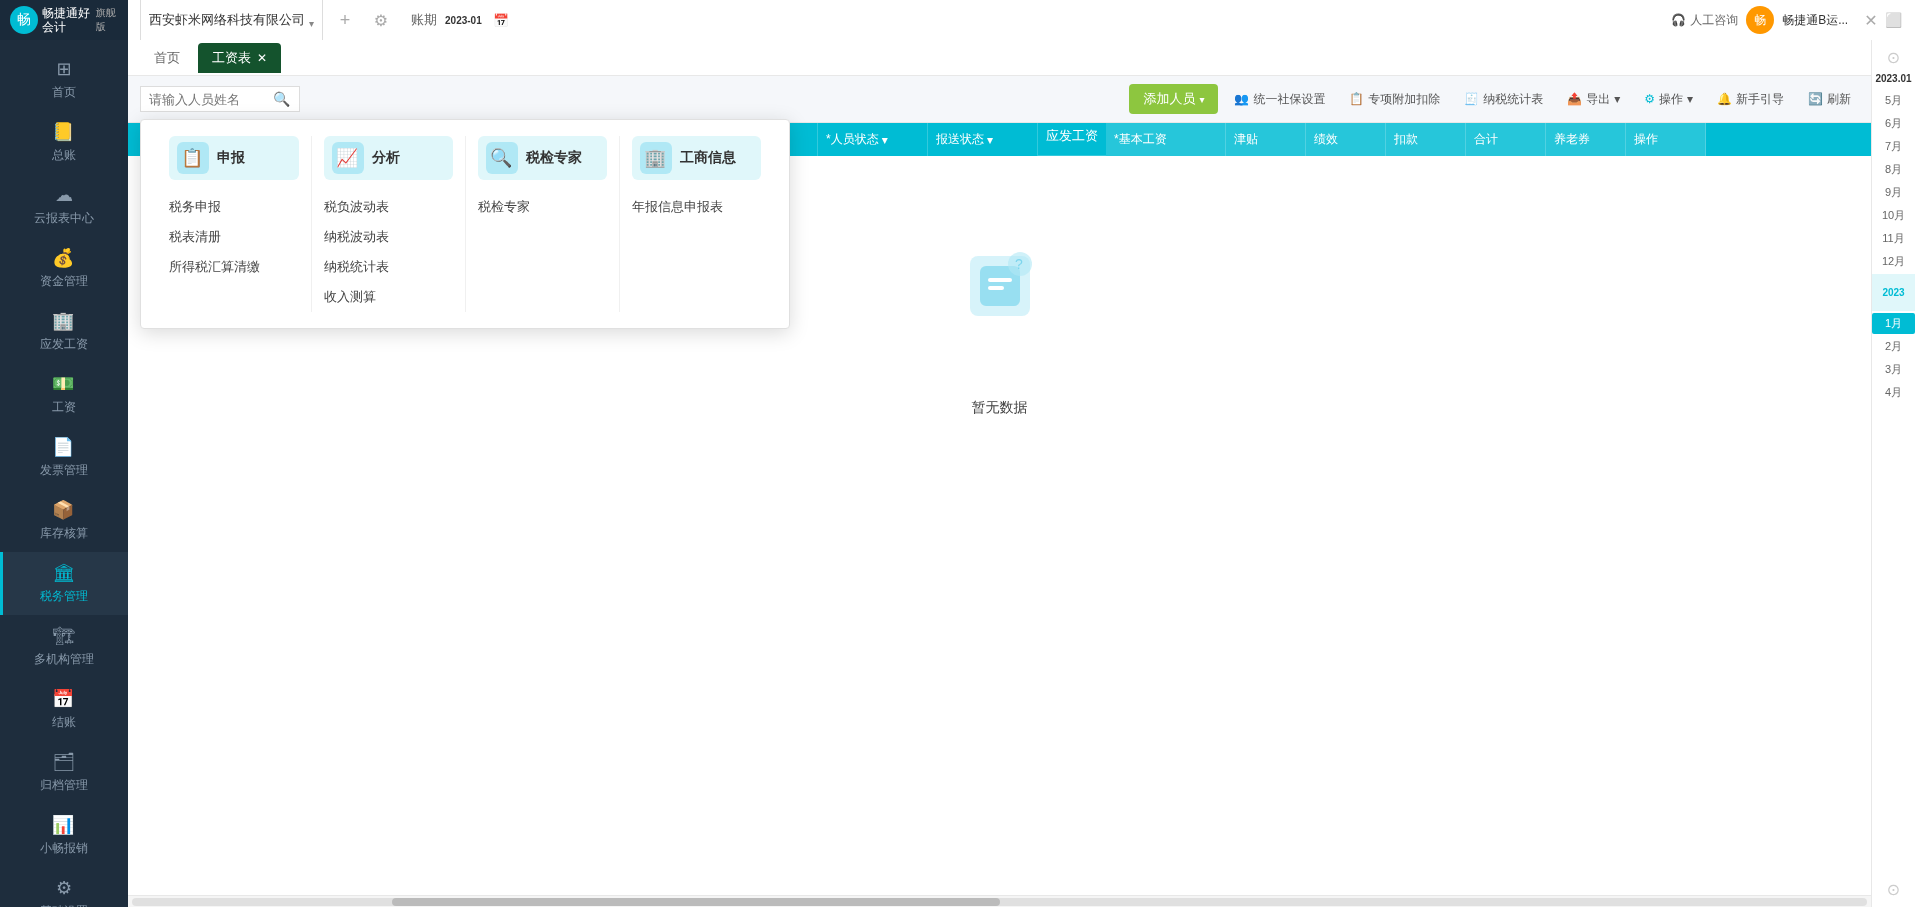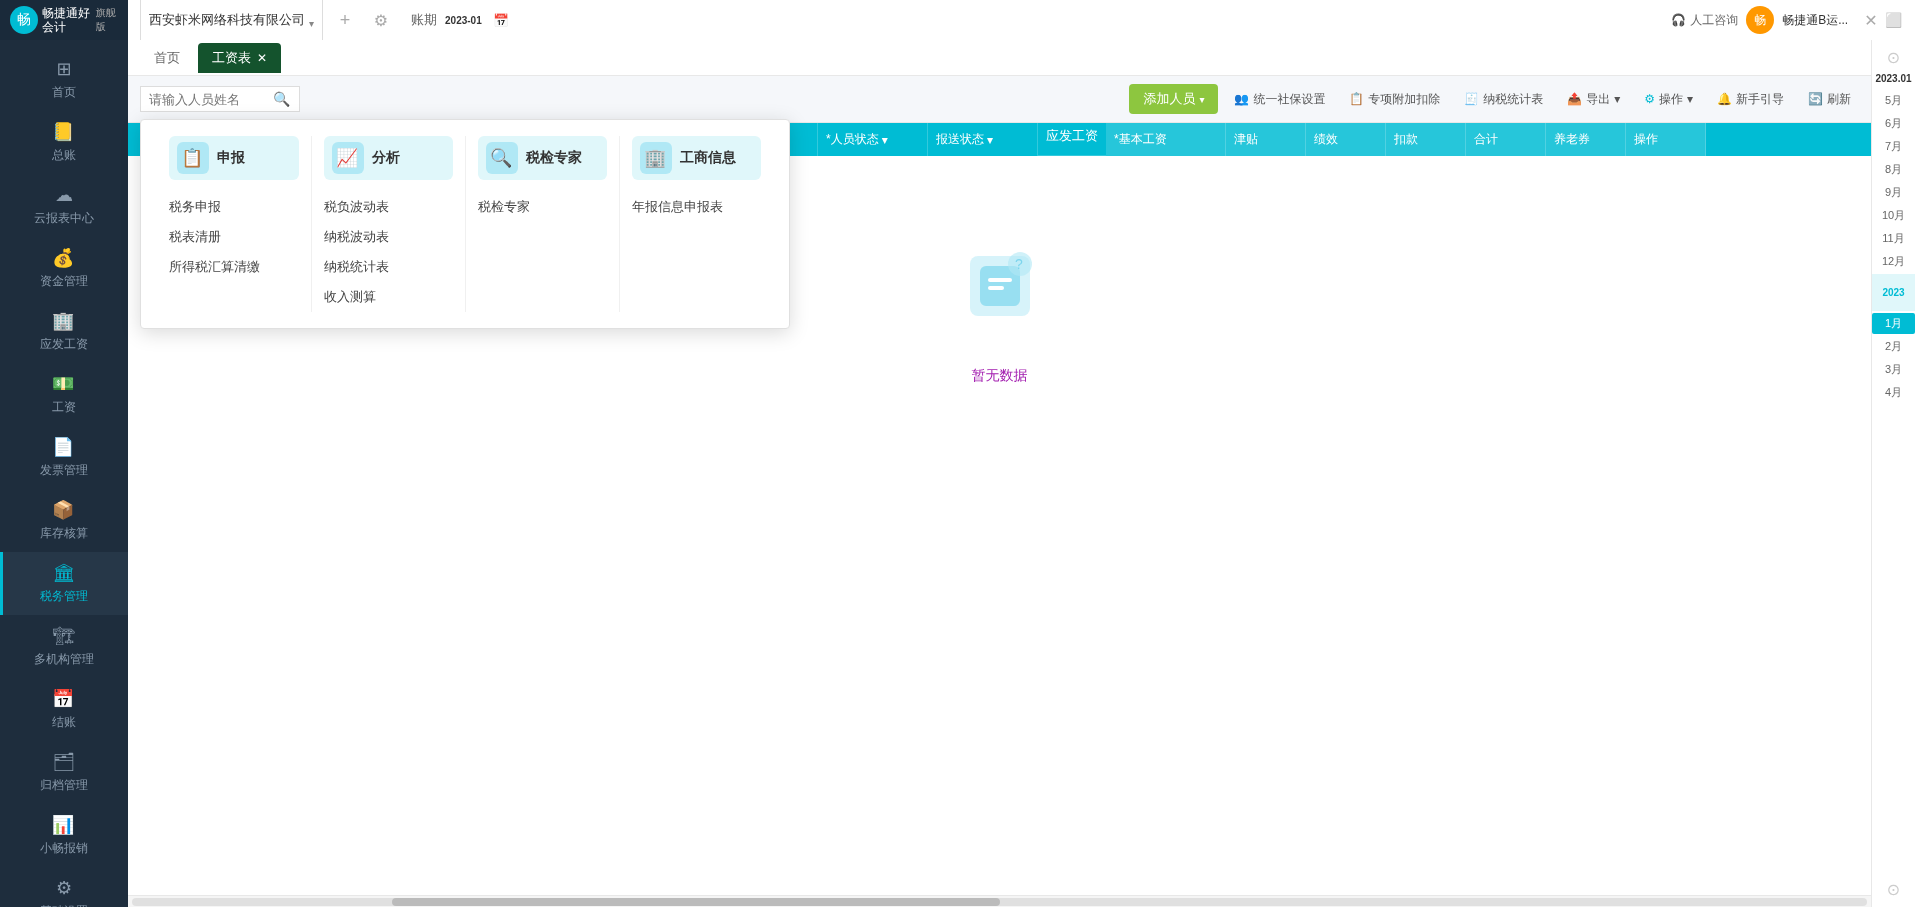--- a/index.html
+++ b/index.html
@@ -91,21 +91,21 @@
       font-size: 12px; color: #555; cursor: pointer;
       padding: 4px 8px; border-radius: 4px;
     }
     .toolbar-action .icon { color: #00bcd4; }
 
     
     .empty-state {
       display: flex; flex-direction: column; align-items: center;
       justify-content: center; padding: 80px 0; color: #aaa;
     }
-    .empty-text { font-size: 14px; color: #a21caf; }
+    .empty-text { font-size: 14px; color: #404040; margin-top: 32px; }
 
     
     .menu-overlay {
       position: fixed; top: 0; left: 0; width: 1915px; height: 907px;
       z-index: 100; pointer-events: none;
     }
     .dropdown-menu {
       position: absolute; top: 119px; left: 140px;
       width: 650px; background: #fff;
       border: 1px solid #e0e0e0; border-radius: 4px;

